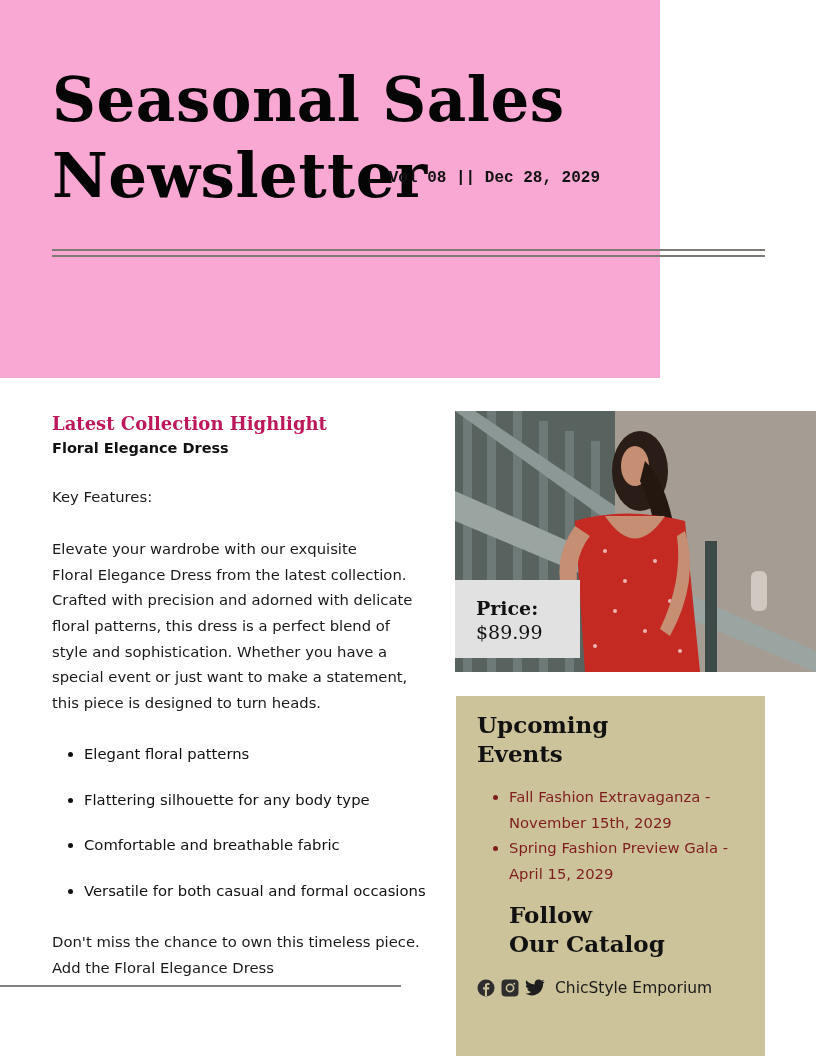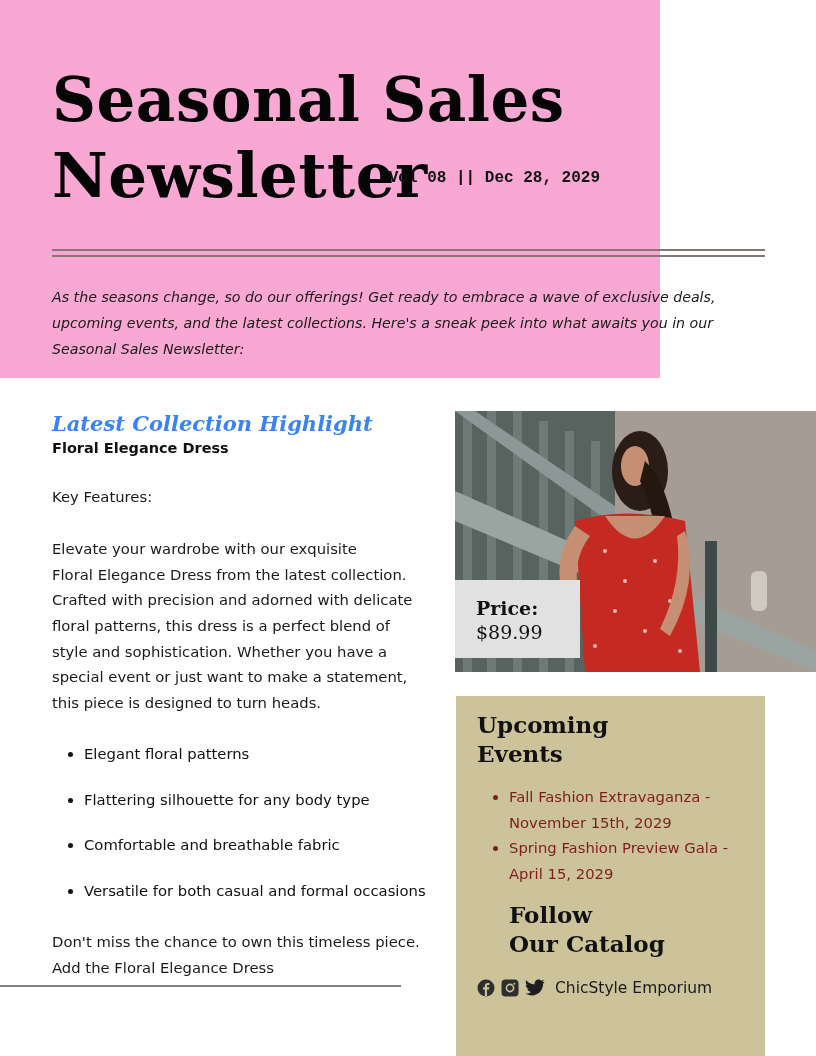--- a/index.html
+++ b/index.html
@@ -6,21 +6,21 @@
   html, body { width: 816px; height: 1056px; overflow: hidden; background: #ffffff; }
   body { position: relative; font-family: "DejaVu Sans", sans-serif; color: #111; }
 
   .header { position: absolute; left: 0; top: 0; width: 660px; height: 378px; background: #f9a8d4; }
   .title { position: absolute; left: 52px; top: 62px; width: 520px; font-family: "DejaVu Serif", serif; font-weight: bold; font-size: 61px; line-height: 76px; color: #050505; letter-spacing: 0.5px; }
   .volume { position: absolute; right: 60px; top: 169px; font-family: Liberation Mono, monospace; font-weight: bold; font-size: 16px; color: #111; }
   .rule-double { position: absolute; left: 52px; top: 249px; width: 713px; height: 8px; border-top: 2px solid #7f7a75; border-bottom: 2px solid #7f7a75; }
   .intro { position: absolute; left: 52px; top: 284px; width: 680px; font-family: "DejaVu Sans", sans-serif; font-style: italic; font-size: 14.2px; line-height: 26px; color: #1a1a1a; }
 
   .left-col { position: absolute; left: 52px; top: 410px; width: 390px; }
-  .section-title { font-family: "DejaVu Serif", serif; font-weight: bold; font-size: 21px; color: #3b82f6; line-height: 28px; font-style: italic; }
+  .section-title { font-family: "DejaVu Serif", serif; font-weight: bold; font-size: 18px; color: #be185d; line-height: 28px; }
   .product-name { margin-top: 0; font-weight: bold; font-size: 14.5px; line-height: 20px; }
   .body-text { font-size: 14.8px; line-height: 25.6px; color: #1a1a1a; }
   .desc { margin-top: 27px; white-space: pre-line; }
   .features-label { margin-top: 25.6px; }
   .features { margin-top: 25.6px; padding-left: 32px; list-style: disc; }
   .features li { font-size: 14.8px; line-height: 25.6px; margin-top: 20px; }
   .closing { margin-top: 25.6px; white-space: pre-line; }
   .rule-bottom { position: absolute; left: 0; top: 985px; width: 401px; height: 2px; background: #808080; }
 
   .photo { position: absolute; left: 455px; top: 411px; width: 361px; height: 261px; overflow: hidden; background: #6f7670; }
@@ -36,21 +36,20 @@
   .social .ic { width: 18px; height: 18px; margin-right: 6px; display: inline-block; }
   .brand { margin-left: 4px; font-size: 15.5px; color: #1a1a1a; }
 </style>
 </head>
 <body>
 
 <div class="header">
   <h1 class="title">Seasonal Sales Newsletter</h1>
   <div class="volume">Vol 08 || Dec 28, 2029</div>
   <div class="rule-double"></div>
-  <p class="intro">As the seasons change, so do our offerings! Get ready to embrace a wave of exclusive deals, upcoming events, and the latest collections. Here's a sneak peek into what awaits you in our Seasonal Sales Newsletter:</p>
 </div>
 
 <div class="left-col">
   <h2 class="section-title">Latest Collection Highlight</h2>
   <div class="product-name">Floral Elegance Dress</div>
   <p class="body-text features-label">Key Features:</p>
   <p class="body-text desc">Elevate your wardrobe with our exquisite
 Floral Elegance Dress from the latest collection.
 Crafted with precision and adorned with delicate
  floral patterns, this dress is a perfect blend of

